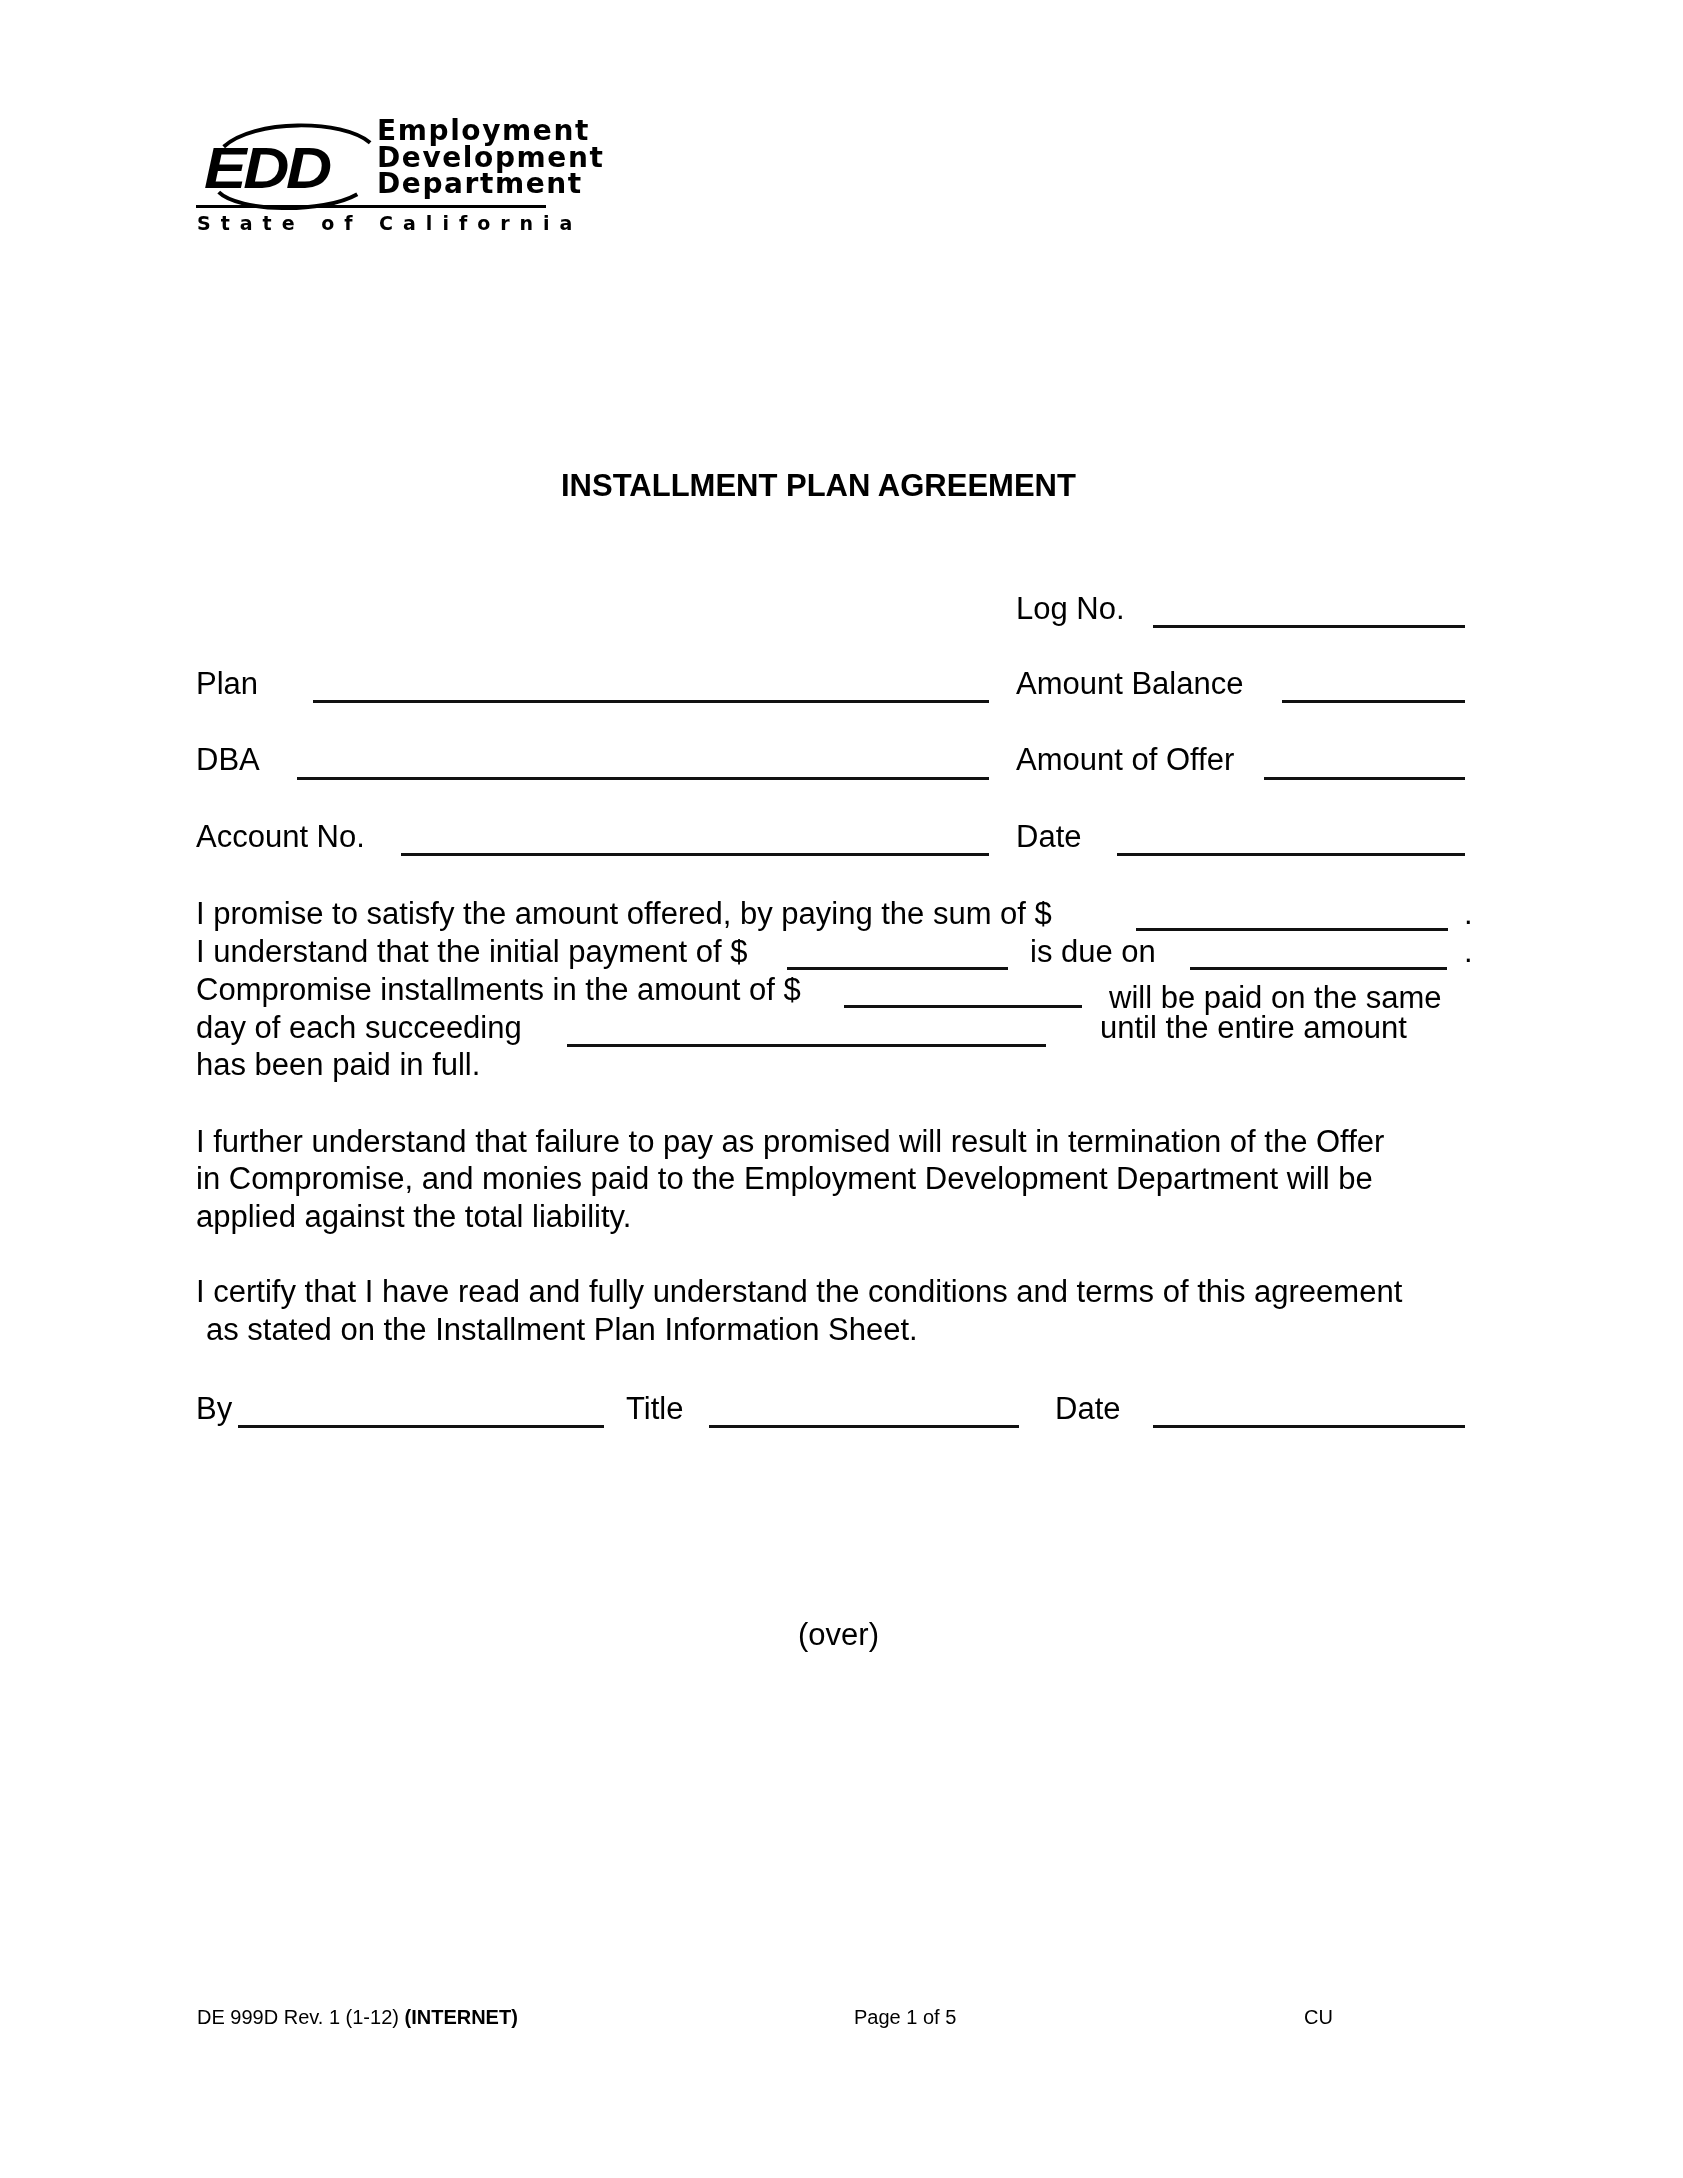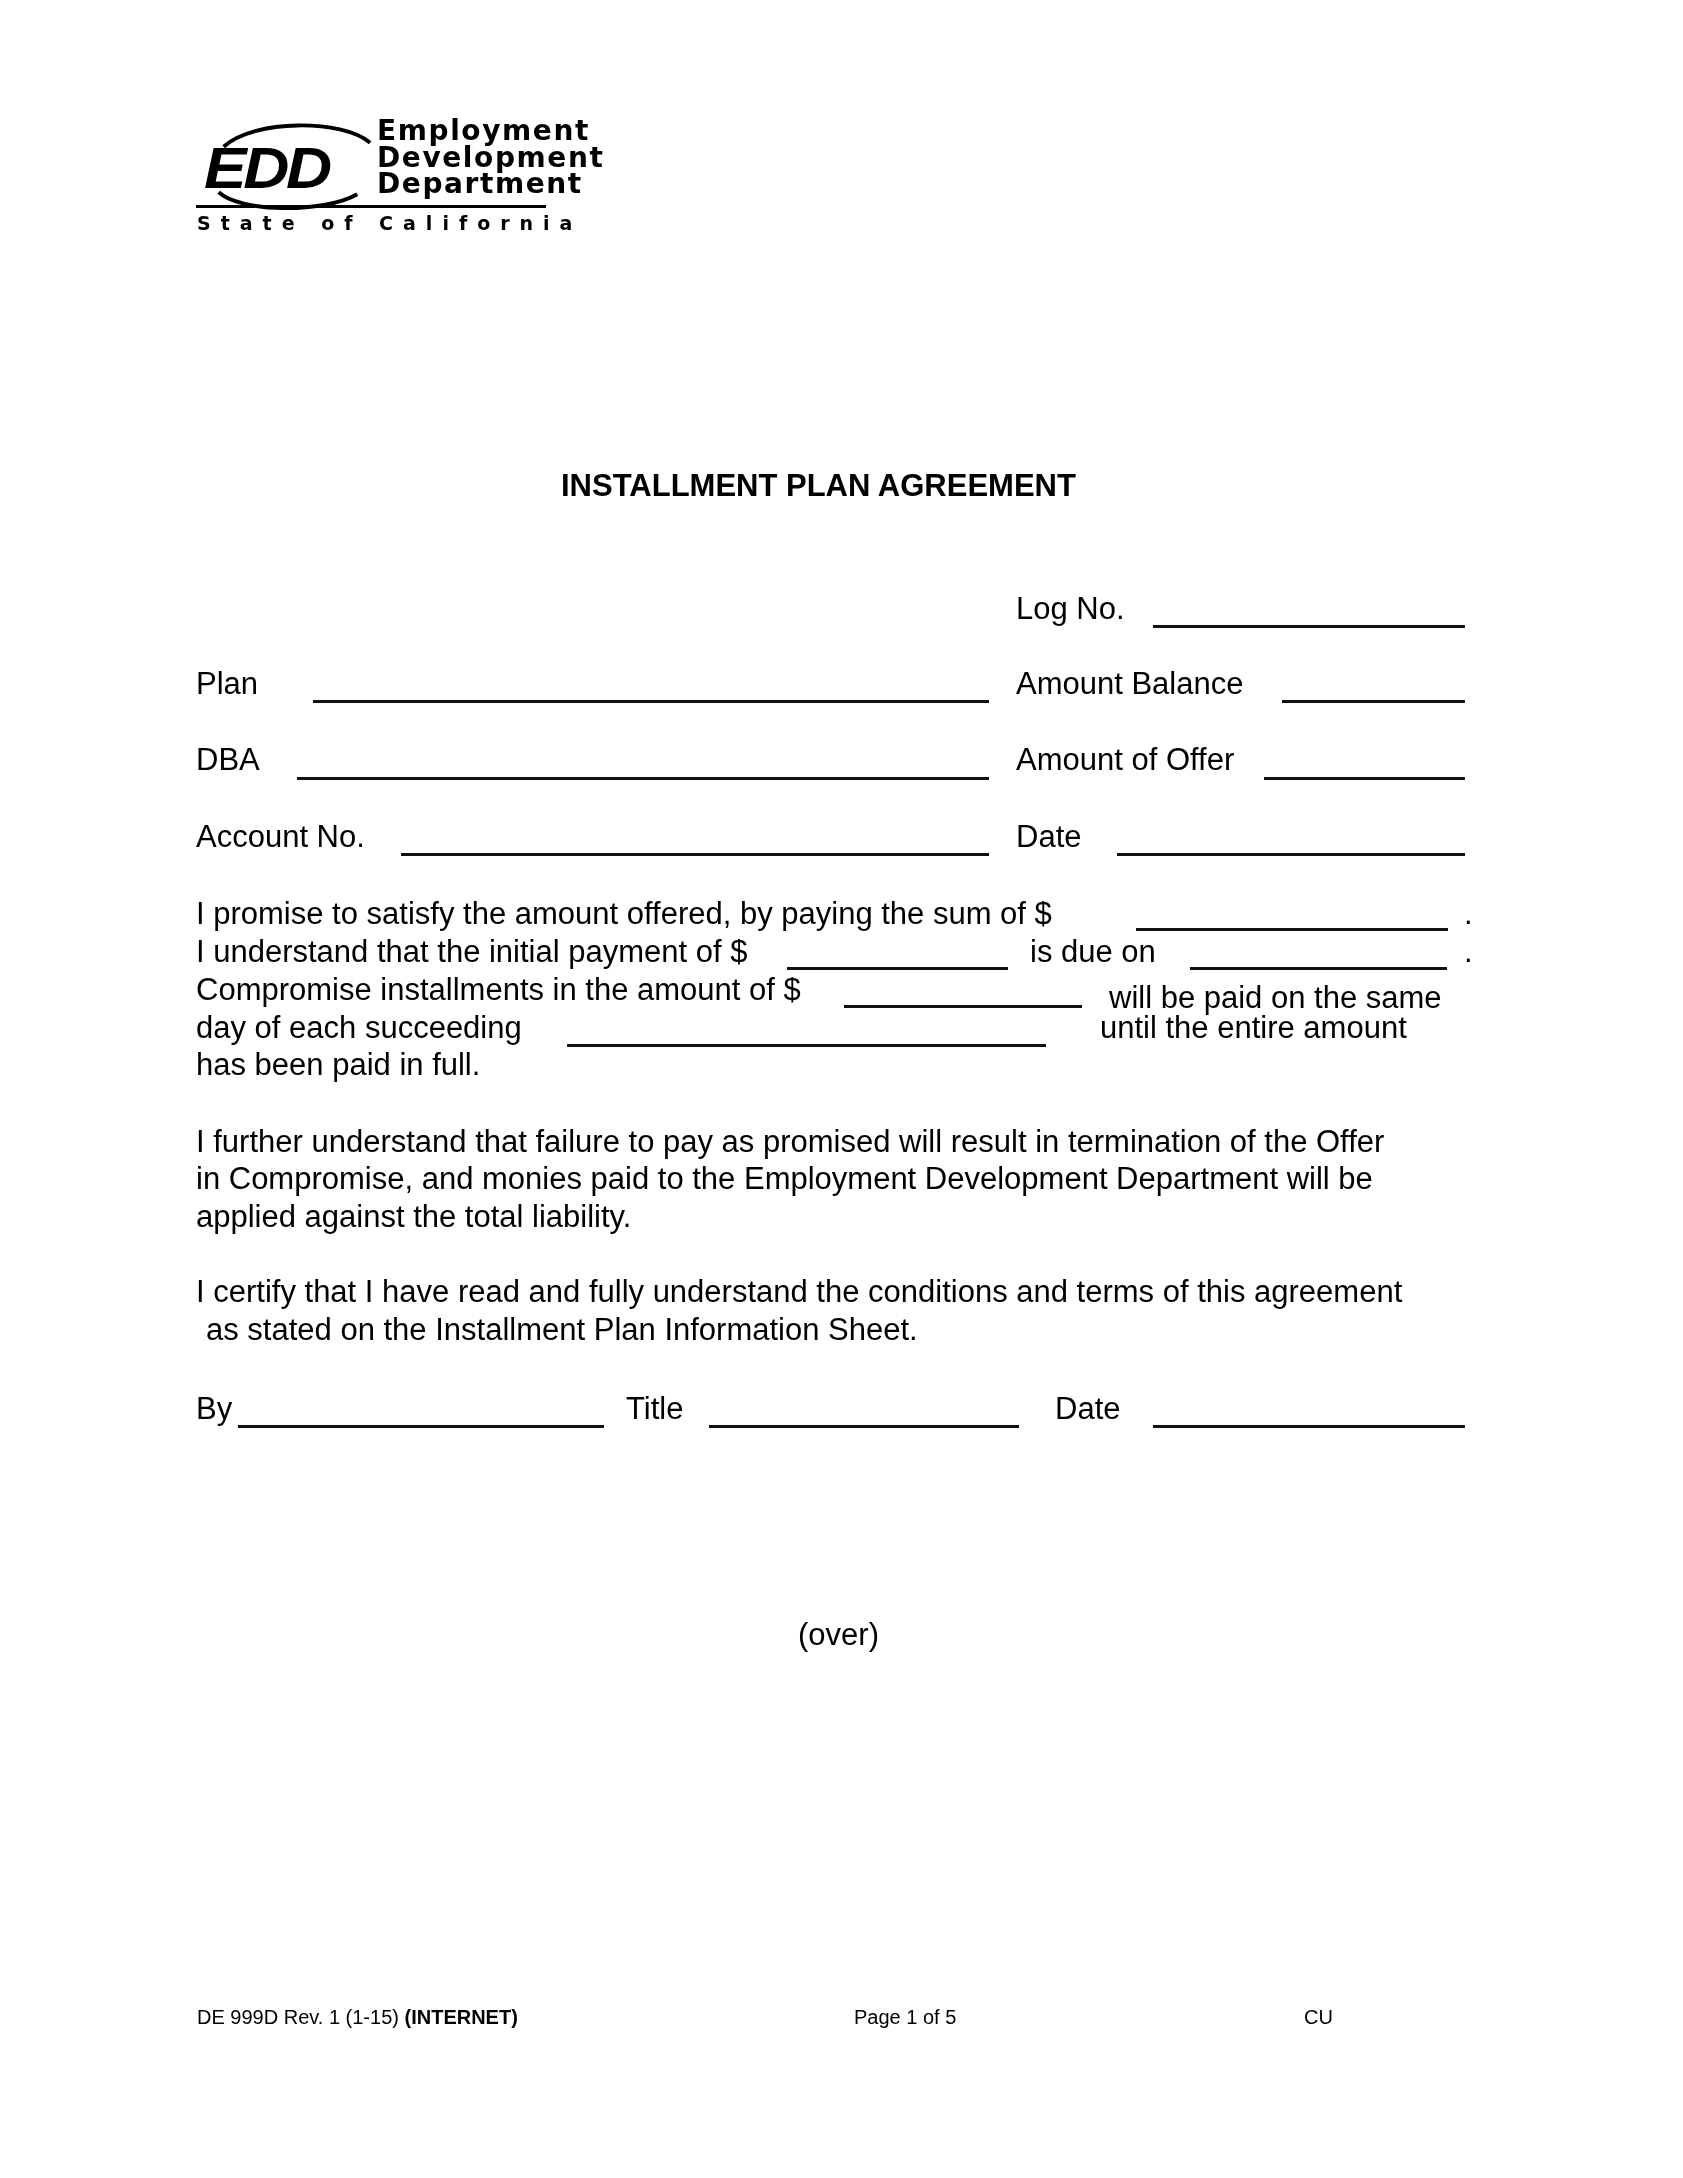--- a/index.html
+++ b/index.html
@@ -104,19 +104,19 @@
   <input class="field" type="text" style="left: 709px; top: 1398px; width: 310px;" value="">
 
   <div class="abs txt" style="left:1055px; top:1393px;">Date</div>
   <input class="field" type="text" style="left: 1153px; top: 1398px; width: 312px;" value="">
 </div>
 
 <div class="abs txt" style="left:798px; top:1619px;">(over)</div>
 
 <div>
   <div class="abs footer" style="left:197px; top:2007px;">
-    <span>DE 999D Rev. 1 (1-15)</span>
+    <span>DE 999D Rev. 1 (1-12)</span>
     <span style="font-weight:bold;">(INTERNET)</span>
   </div>
   <div class="abs footer" style="left:854px; top:2007px;">Page 1 of 5</div>
   <div class="abs footer" style="left:1304px; top:2007px;">CU</div>
 </div>
 
 
 </body></html>

